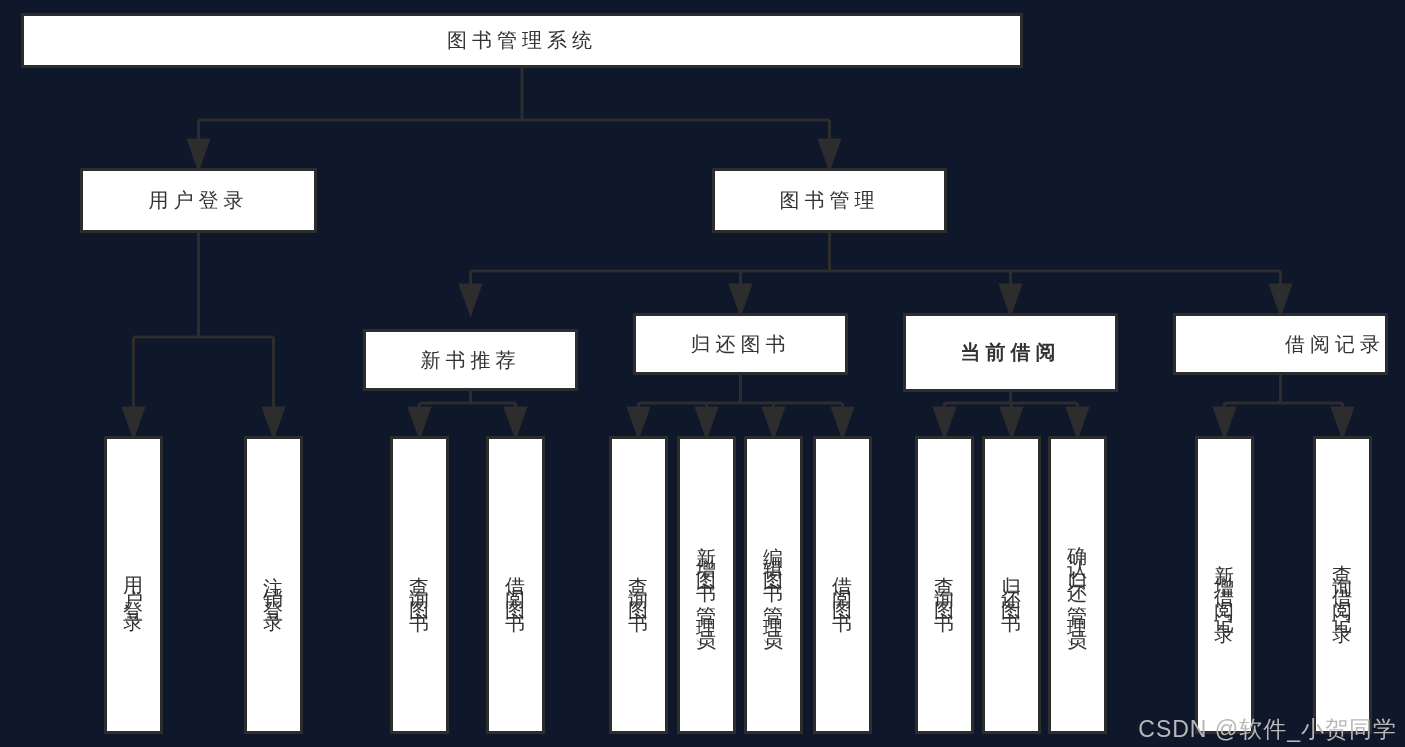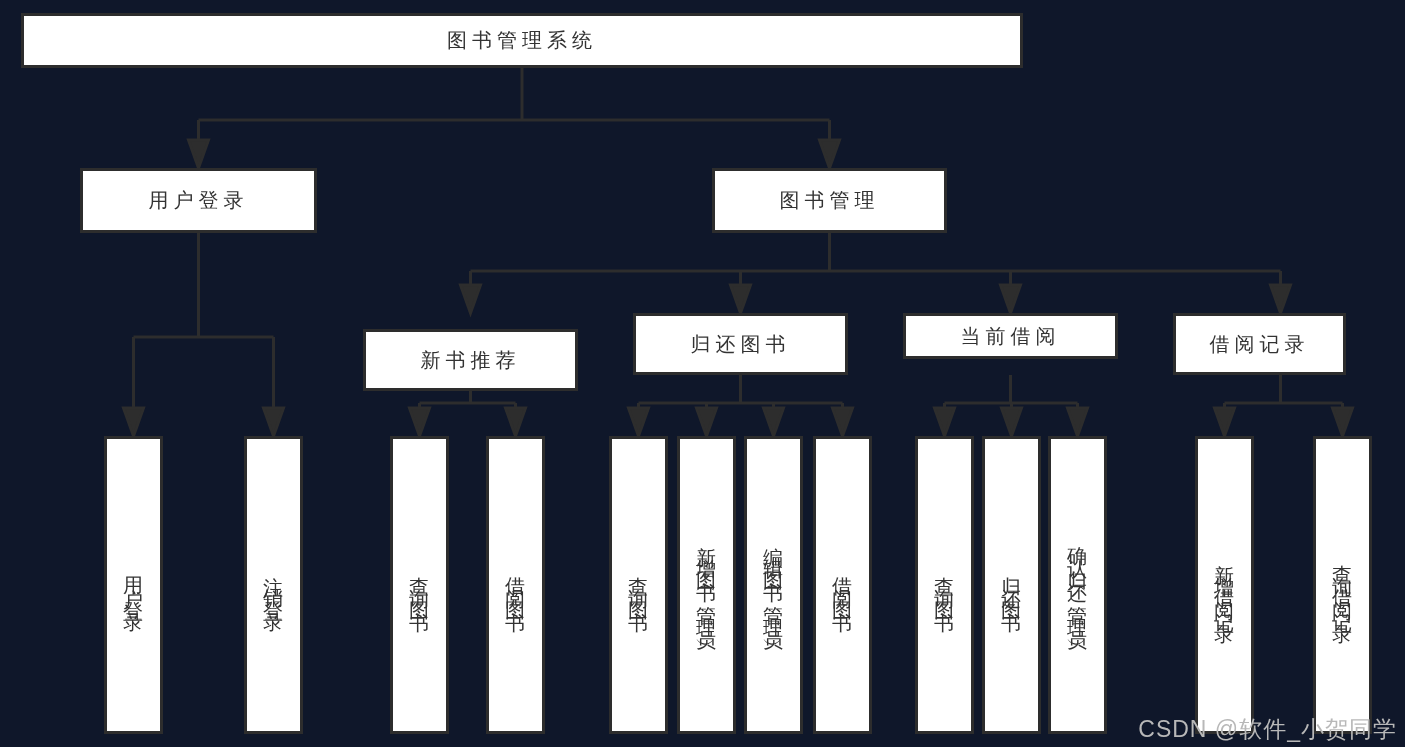--- a/index.html
+++ b/index.html
@@ -113,24 +113,24 @@
   <div class="node h" style="left:712px; top:168px; width:235px; height:65px;">
     <span class="lbl">图书管理</span>
   </div>
 
   <div class="node h" style="left:363px; top:313px; width:215px; height:62px;margin-top:16px;">
     <span class="lbl">新书推荐</span>
   </div>
   <div class="node h" style="left:633px; top:313px; width:215px; height:62px;">
     <span class="lbl">归还图书</span>
   </div>
-  <div class="node h" style="left:903px; top:313px; width:215px; height:46px;">
+  <div class="node h" style="left:903px; top:313px; width:215px; height:79px;font-weight:bold;">
     <span class="lbl">当前借阅</span>
   </div>
-  <div class="node h" style="left:1173px; top:313px; width:173px; height:62px;">
+  <div class="node h" style="left:1173px; top:313px; width:215px; height:62px;justify-content:flex-end;">
     <span class="lbl">借阅记录</span>
   </div>
 
   <div class="node v" style="left:104px; top:436px; width:59px; height:298px;">
     <span class="lbl">用户登录</span>
   </div>
   <div class="node v" style="left:244px; top:436px; width:59px; height:298px;">
     <span class="lbl">注销登录</span>
   </div>
 

